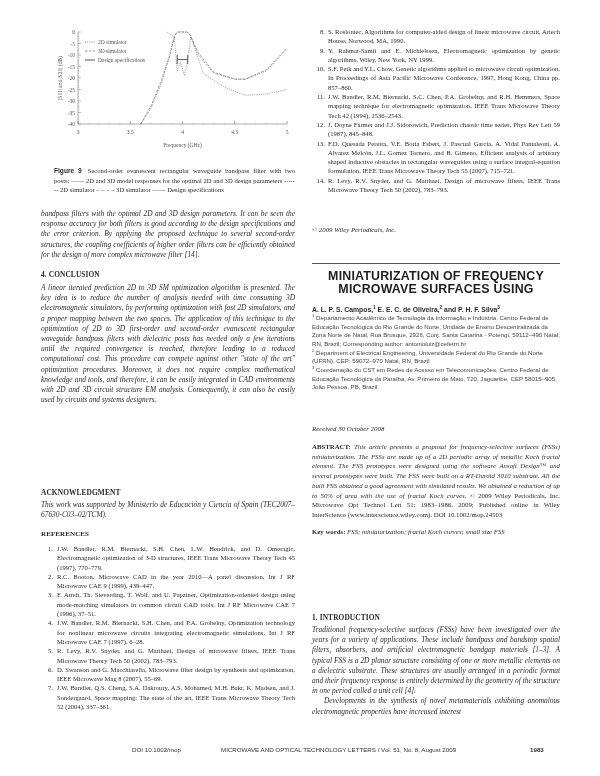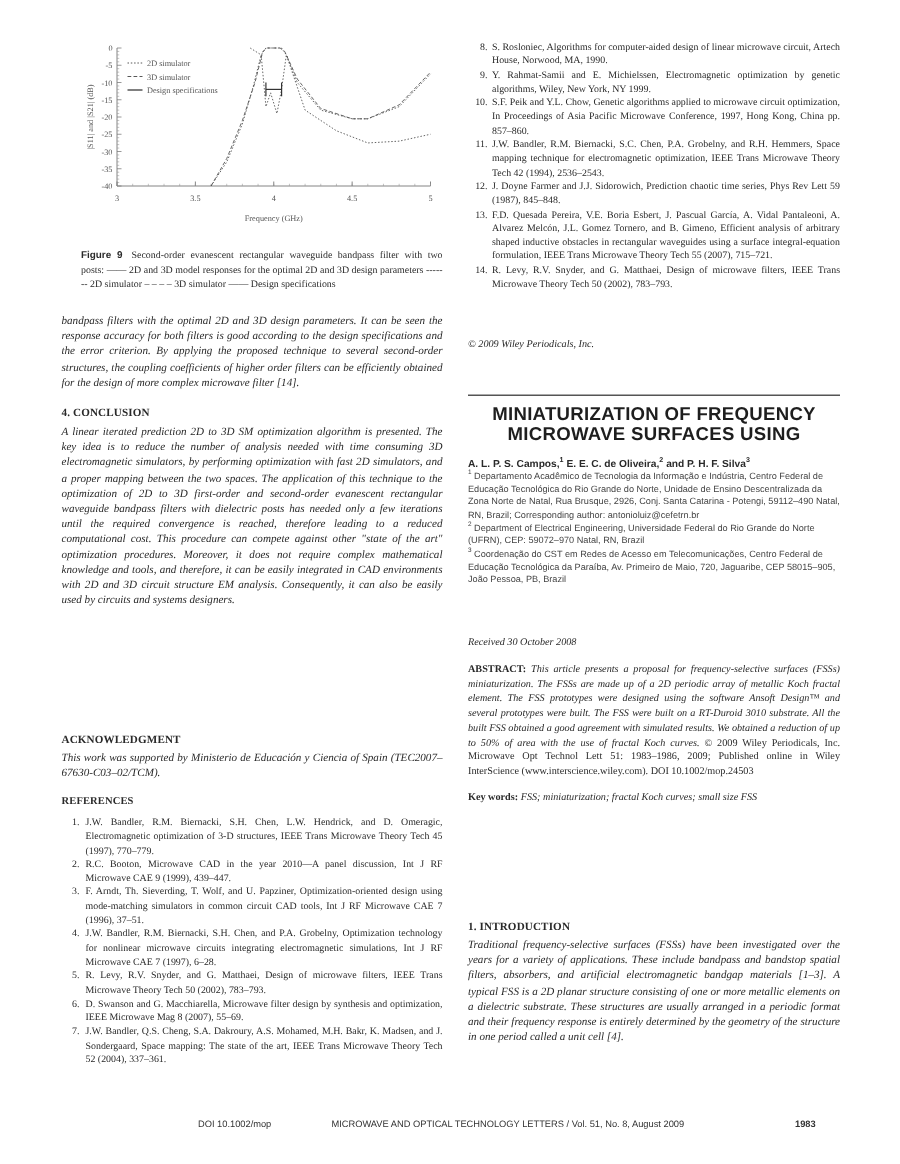--- a/index.html
+++ b/index.html
@@ -197,17 +197,18 @@
 
 <div class="col serif" style="left:312px; top:425px; width:248px;">
   <p class="received">Received 30 October 2008</p>
   <p class="abstract" style="margin-top:10px;"><b>ABSTRACT:</b><i> This article presents a proposal for frequency-selective surfaces (FSSs) miniaturization. The FSSs are made up of a 2D periodic array of metallic Koch fractal element. The FSS prototypes were designed using the software Ansoft Design™ and several prototypes were built. The FSS were built on a RT-Duroid 3010 substrate. All the built FSS obtained a good agreement with simulated results. We obtained a reduction of up to 50% of area with the use of fractal Koch curves.</i><span> © 2009 Wiley Periodicals, Inc. Microwave Opt Technol Lett 51: 1983–1986, 2009; Published online in Wiley InterScience (www.interscience.wiley.com). DOI 10.1002/mop.24503</span></p>
   <p class="keywords" style="margin-top:8px;"><b>Key words:</b><i> FSS; miniaturization; fractal Koch curves; small size FSS</i></p>
 </div>
 
 <div class="col serif" style="left:312px; top:589px; width:248px;margin-top:24px;">
   <h3 class="heading">1. INTRODUCTION</h3>
   <p class="body-text" style="margin-top:3px;">Traditional frequency-selective surfaces (FSSs) have been investigated over the years for a variety of applications. These include bandpass and bandstop spatial filters, absorbers, and artificial electromagnetic bandgap materials [1–3]. A typical FSS is a 2D planar structure consisting of one or more metallic elements on a dielectric substrate. These structures are usually arranged in a periodic format and their frequency response is entirely determined by the geometry of the structure in one period called a unit cell [4].</p>
+  <p class="body-text indent">Developments in the synthesis of novel metamaterials exhibiting anomalous electromagnetic properties have increased interest</p>
 </div>
 
 <div class="footer" style="left:132px;">DOI 10.1002/mop</div>
 <div class="footer" style="left:221px;">MICROWAVE AND OPTICAL TECHNOLOGY LETTERS / Vol. 51, No. 8, August 2009</div>
 <div class="footer" style="left:530px; font-weight:bold;">1983</div>
 
 </body></html>

